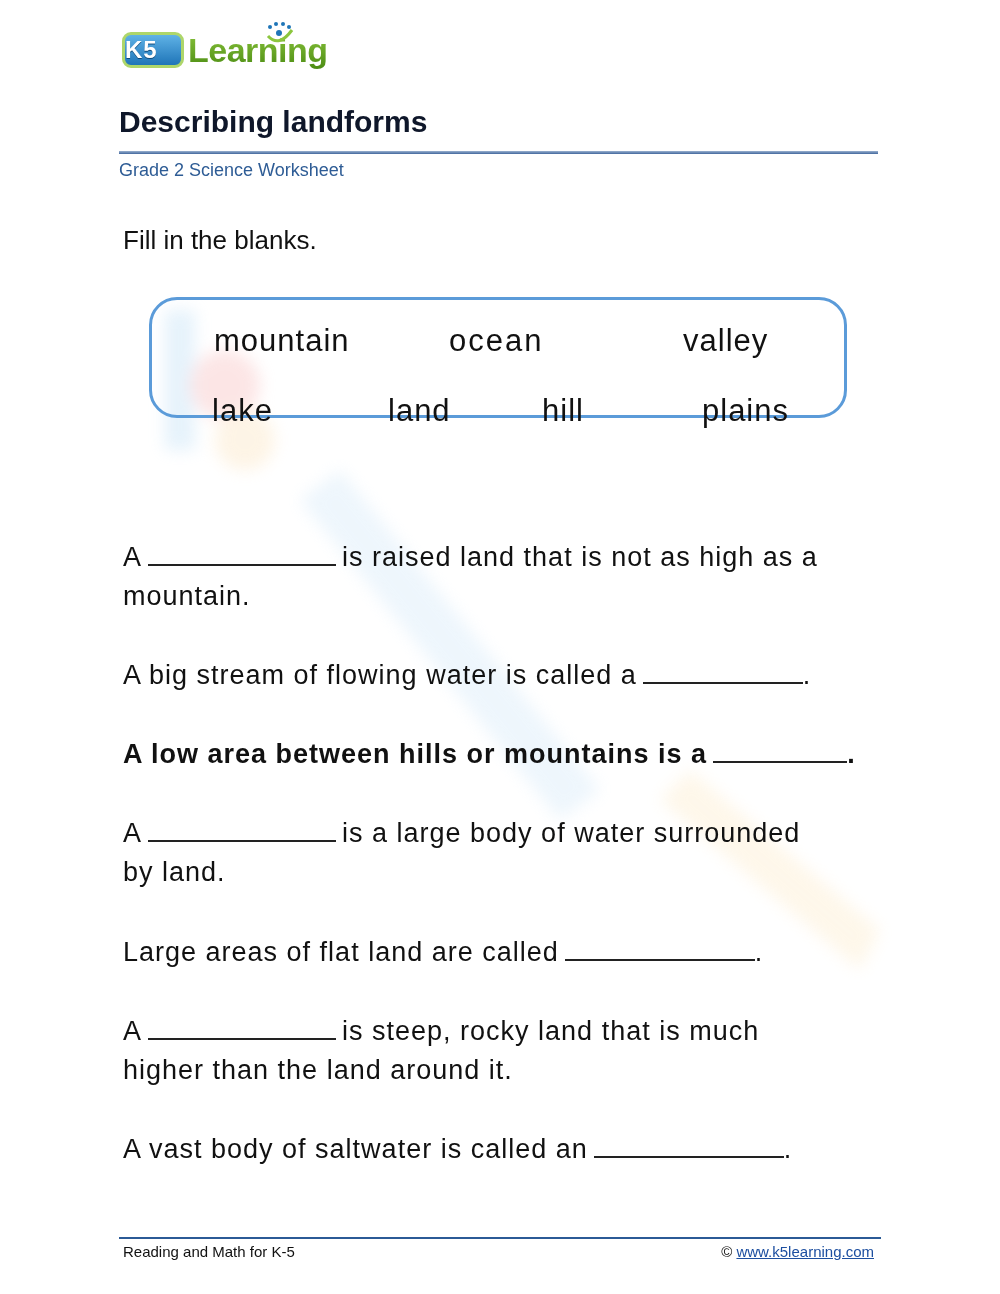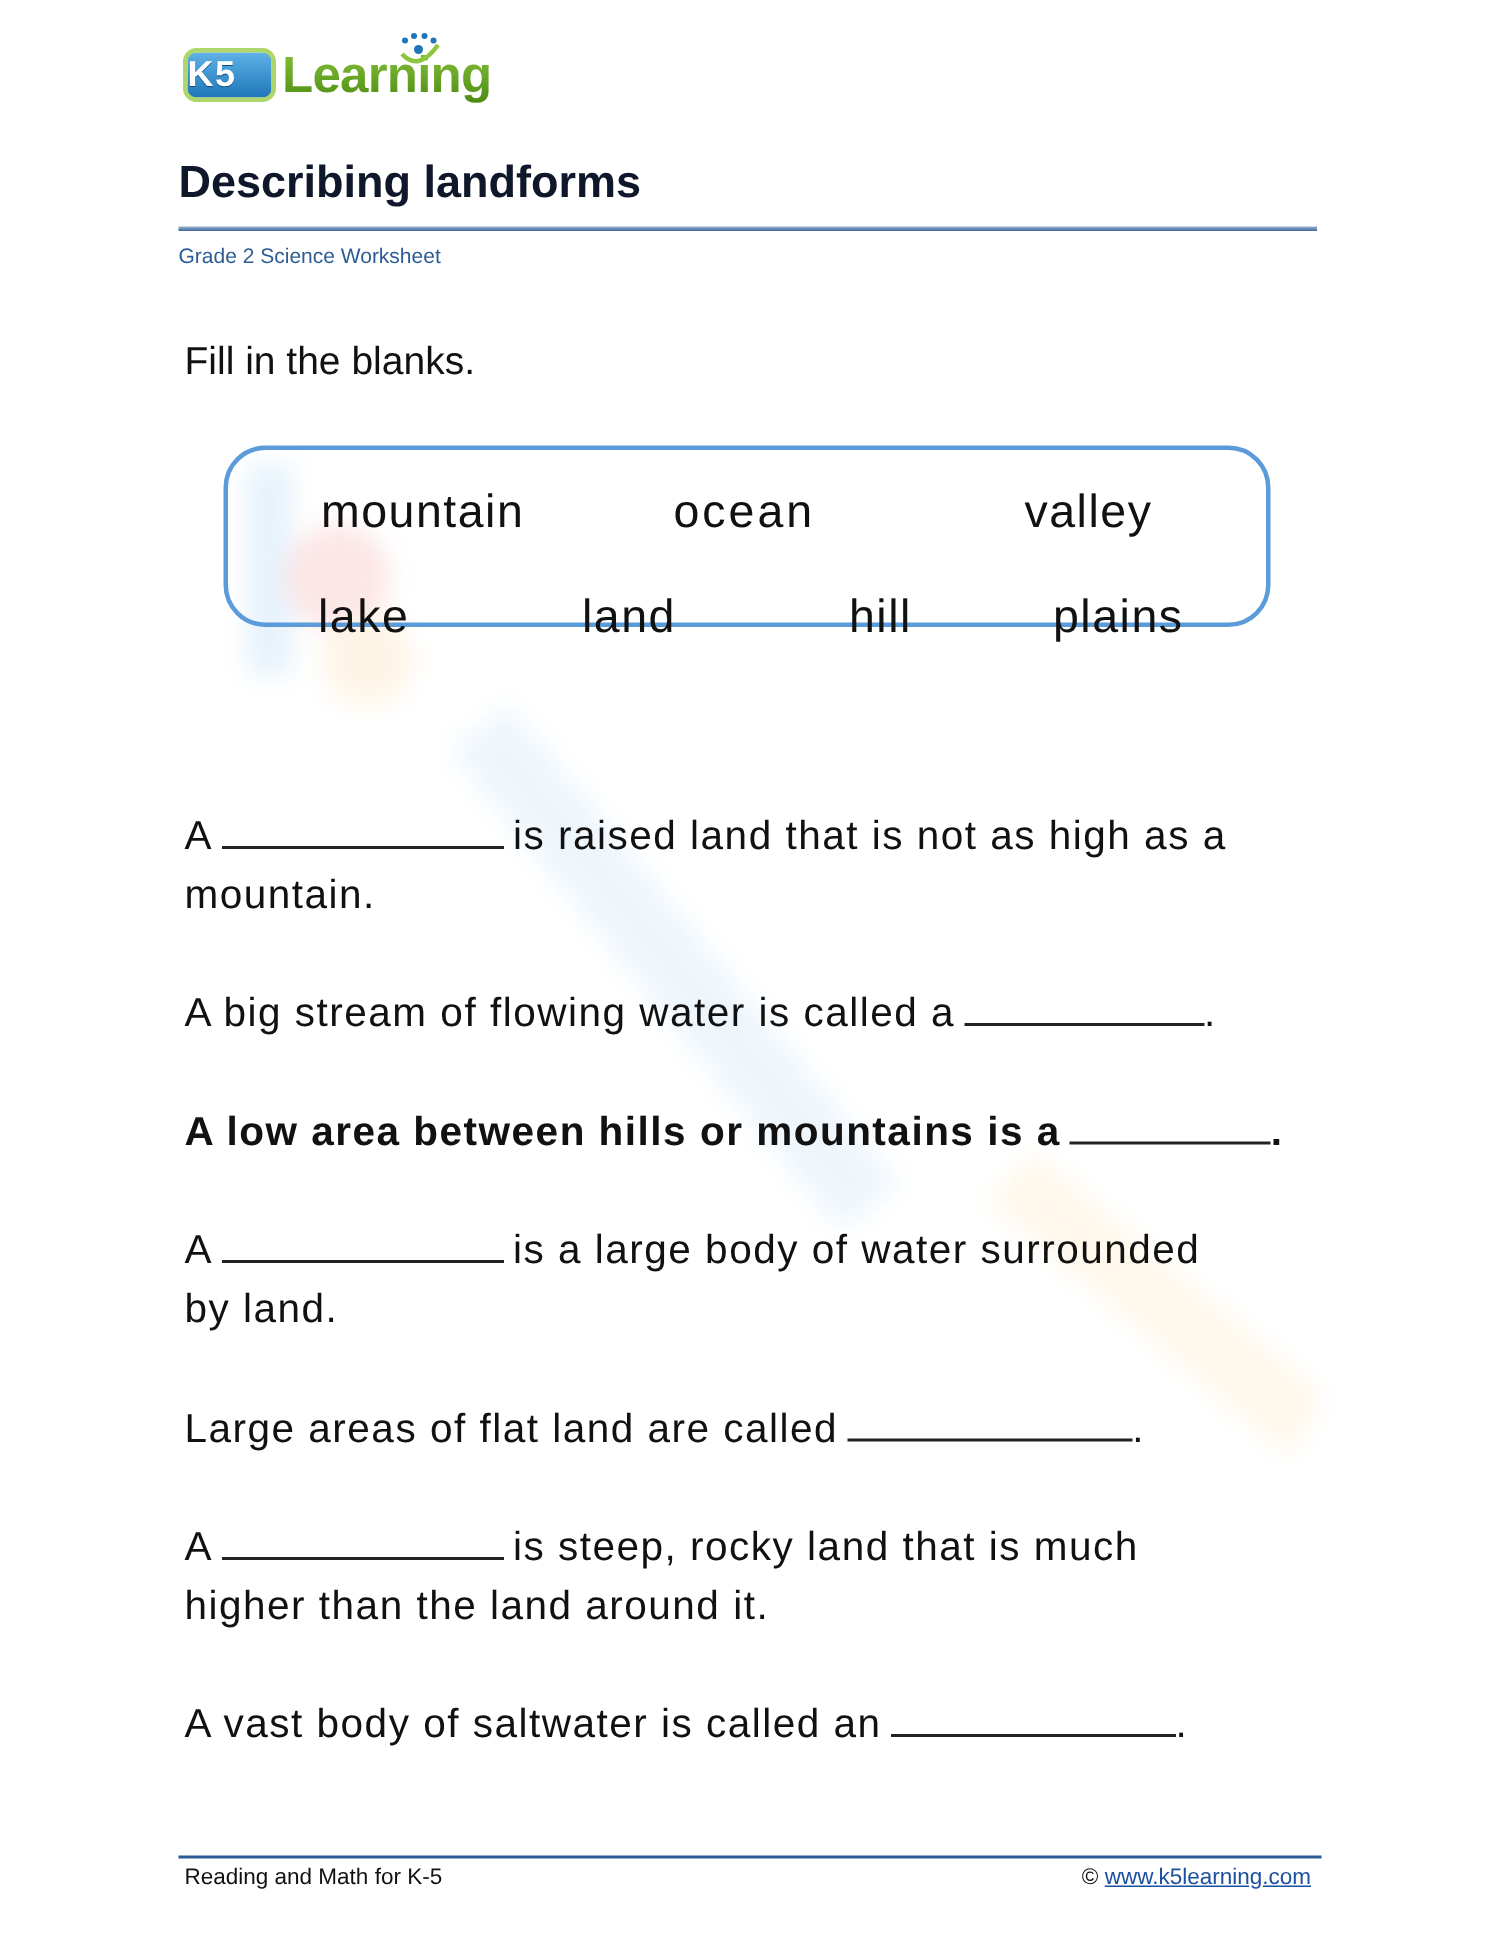--- a/index.html
+++ b/index.html
@@ -7,21 +7,21 @@
 
     .watermark { position: absolute; left: 0; top: 0; width: 1000px; height: 1294px; pointer-events: none; }
 
     .logo { position: absolute; left: 122px; top: 22px; width: 210px; height: 54px; }
     .logo .k5 { position: absolute; left: 0; top: 10px; width: 62px; height: 36px; background: linear-gradient(#5fb2e6, #1f75b8); border: 3px solid #aed66a; border-radius: 9px; box-sizing: border-box; color: #fff; font-weight: bold; font-size: 24px; line-height: 30px; text-align: left; letter-spacing: 1px; text-shadow: 0 1px 0 #0e4a7a; }
     .logo .word { position: absolute; left: 66px; top: 8px; font-weight: bold; font-size: 34px; line-height: 40px; color: #5c9e1c; letter-spacing: -0.5px; background: linear-gradient(#8cc63e, #4a8a12); -webkit-background-clip: text; background-clip: text; -webkit-text-fill-color: transparent; }
     .logo .figure { position: absolute; left: 140px; top: 0; width: 34px; height: 26px; }
 
     .title { position: absolute; left: 119px; top: 104px; font-size: 30px; font-weight: bold; color: #0f172a; margin: 0; line-height: 36px; }
     .title-rule { position: absolute; left: 119px; top: 151px; width: 759px; height: 3px; background: linear-gradient(#9bb1cf, #41679d); }
-    .subtitle { position: absolute; left: 119px; top: 159px; font-size: 14px; color: #2e5c95; line-height: 22px; }
+    .subtitle { position: absolute; left: 119px; top: 159px; font-size: 18px; color: #2e5c95; line-height: 22px; }
 
     .instruction { position: absolute; left: 123px; top: 224px; font-size: 26px; color: #111; line-height: 32px; }
 
     .word-bank { position: absolute; left: 149px; top: 297px; width: 698px; height: 121px; border: 3px solid #5b9bd9; border-radius: 28px; box-sizing: border-box; }
     .bank-word { position: absolute; font-size: 31px; line-height: 36px; color: #111; letter-spacing: 1px; }
 
     .question { position: absolute; left: 123px; font-size: 27px; line-height: 39px; color: #111; letter-spacing: 1px; white-space: nowrap; margin-top: 28px; }
     .blank { display: inline-block; border-bottom: 2px solid #222; height: 26px; vertical-align: baseline; margin: 0 6px; }
 
     .footer-rule { position: absolute; left: 119px; top: 1237px; width: 762px; height: 2px; background: #2b5a96; }
@@ -65,21 +65,21 @@
 <div class="subtitle">Grade 2 Science Worksheet</div>
 
 <div class="instruction">Fill in the blanks.</div>
 
 <div class="word-bank">
   <span class="bank-word" style="left:62px; top:23px;">mountain</span>
   <span class="bank-word" style="left:297px; top:23px; letter-spacing:2px;">ocean</span>
   <span class="bank-word" style="left:531px; top:23px;">valley</span>
   <span class="bank-word" style="left:60px; top:93px;">lake</span>
   <span class="bank-word" style="left:236px; top:93px;">land</span>
-  <span class="bank-word" style="left:414px; top:93px;">hill</span>
+  <span class="bank-word" style="left:390px; top:93px;">hill</span>
   <span class="bank-word" style="left:550px; top:93px;">plains</span>
 </div>
 
 <div class="question" style="top:510px;">
   <span>A</span><span class="blank" style="width:188px;"></span><span>is raised land that is not as high as a</span>
 </div>
 <div class="question" style="top:549px;">mountain.</div>
 
 <div class="question" style="top:628px;">
   <span>A big stream of flowing water is called a</span><span class="blank" style="width:160px;"></span><span style="margin-left:-6px;">.</span>

